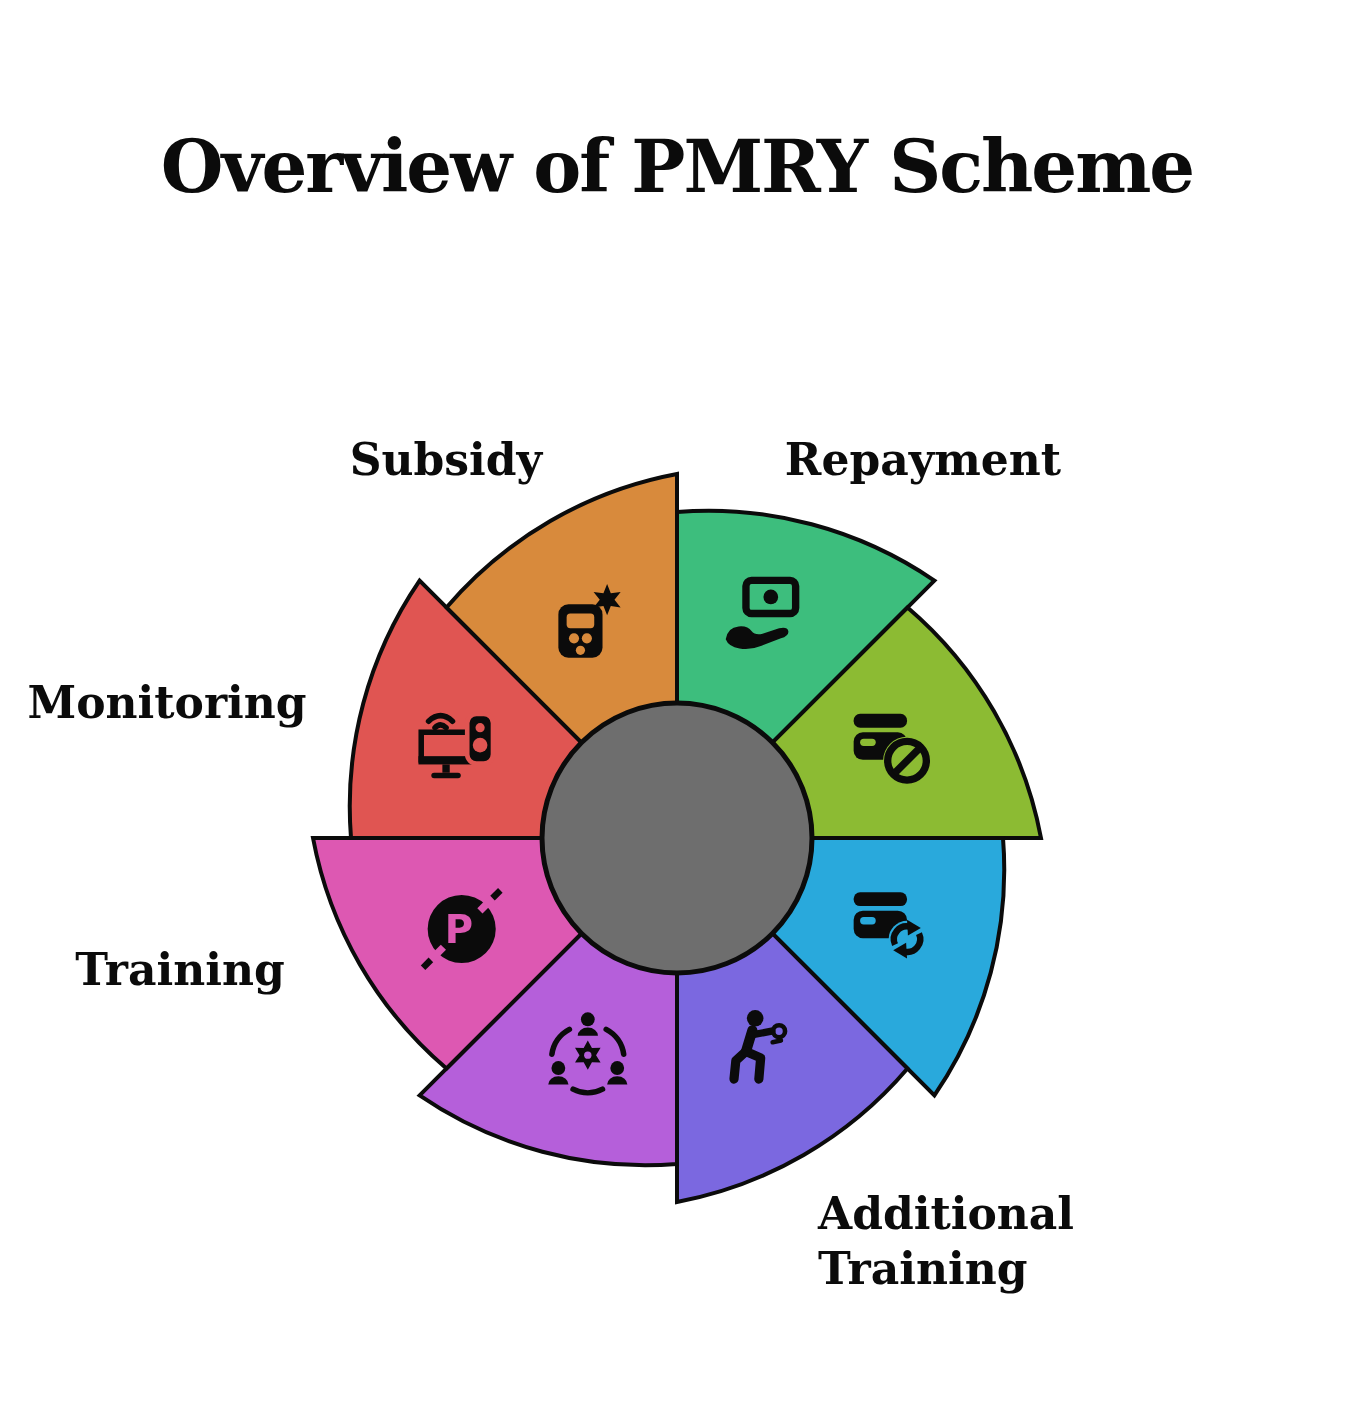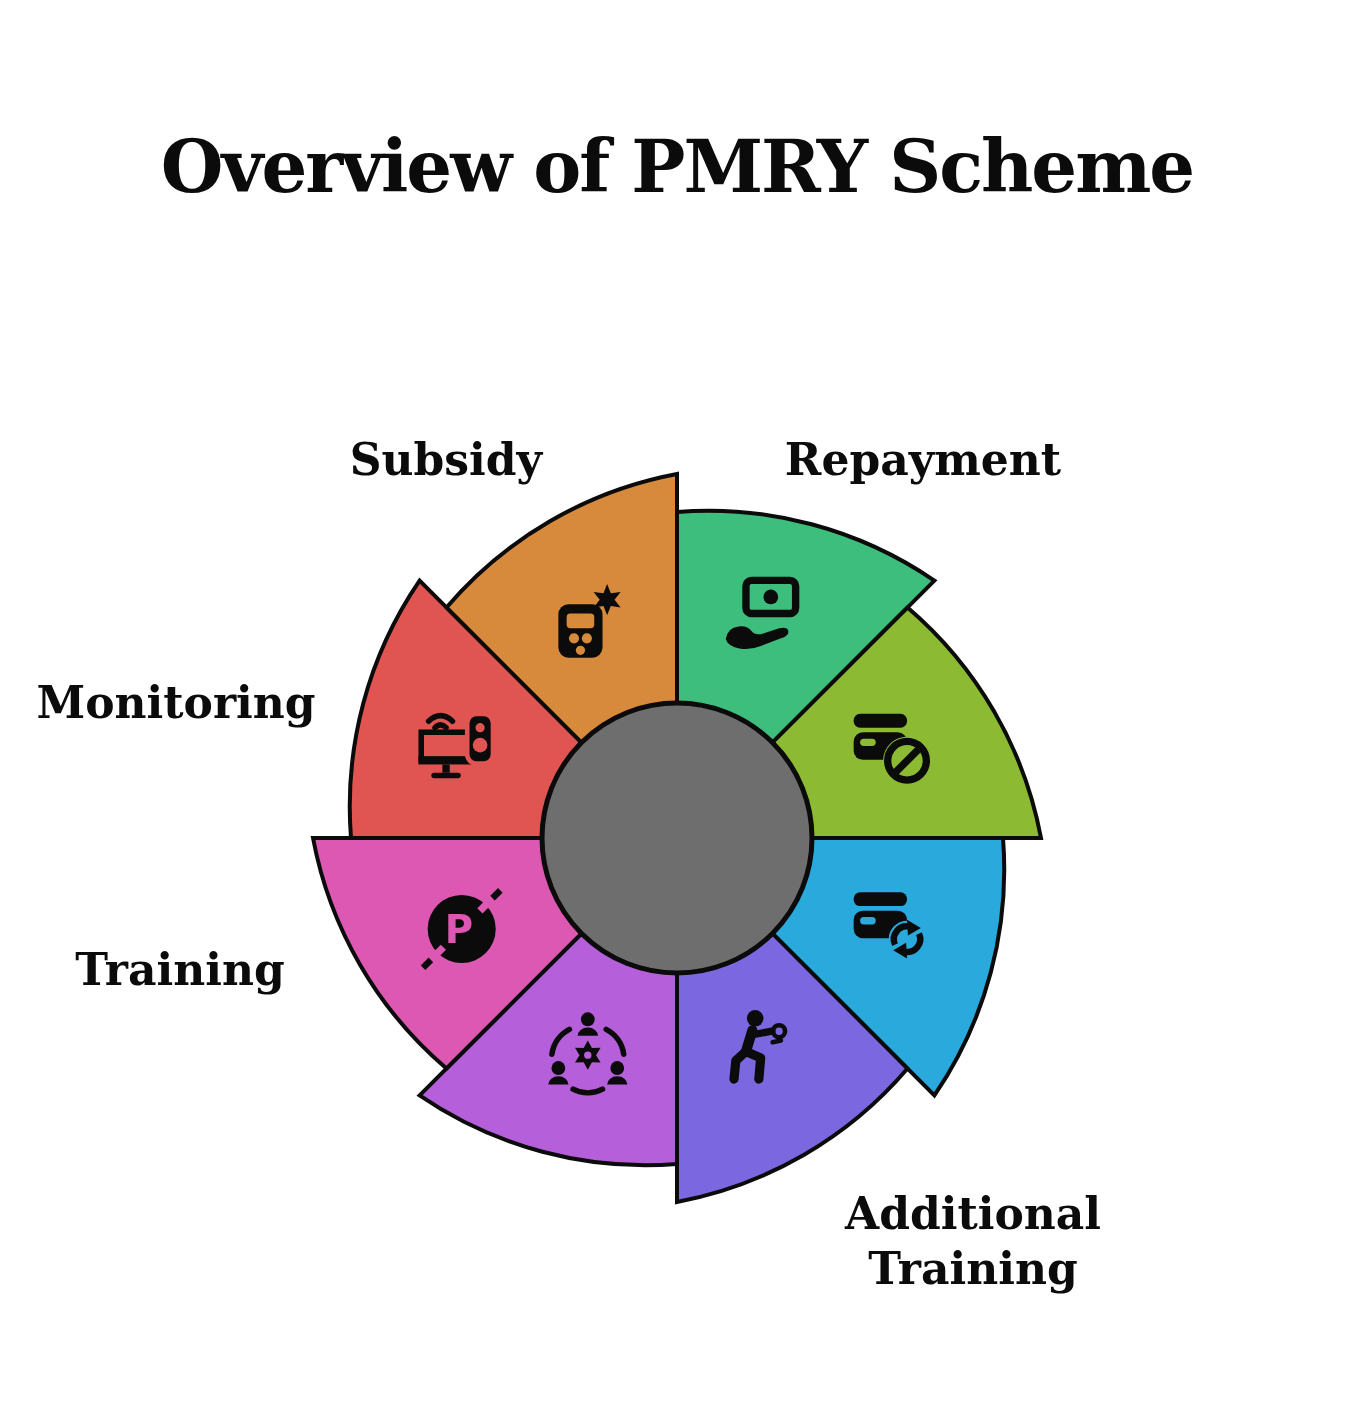--- a/index.html
+++ b/index.html
@@ -33,29 +33,28 @@
     font-size: 44px;
     font-weight: 700;
     color: #0b0b0b;
     white-space: nowrap;
   }
   .seg-label.block {
     transform: none;
     white-space: normal;
     width: 310px;
     line-height: 1.25;
-    text-align: center;
   }
   #label-coverage       { left: 923px;  top: 459px; }
   #label-collateral     { left: 1177px; top: 700px; }
   #label-repayment      { left: 1194px; top: 970px; }
   #label-additional-training { left: 818px; top: 1186px; }
   #label-implementation { left: 351px;  top: 1217px; }
   #label-exception      { left: 180px;  top: 969px; }
-  #label-monitoring     { left: 176px;  top: 702px; }
+  #label-monitoring     { left: 167px;  top: 702px; }
   #label-subsidy        { left: 446px;  top: 459px; }
 </style>
 </head>
 <body>
 
 <div id="canvas">
 
   <div class="diagram-title">Overview of PMRY Scheme</div>
 
   <svg id="wheel-svg" viewBox="0 0 1355 1407" xmlns="http://www.w3.org/2000/svg">

